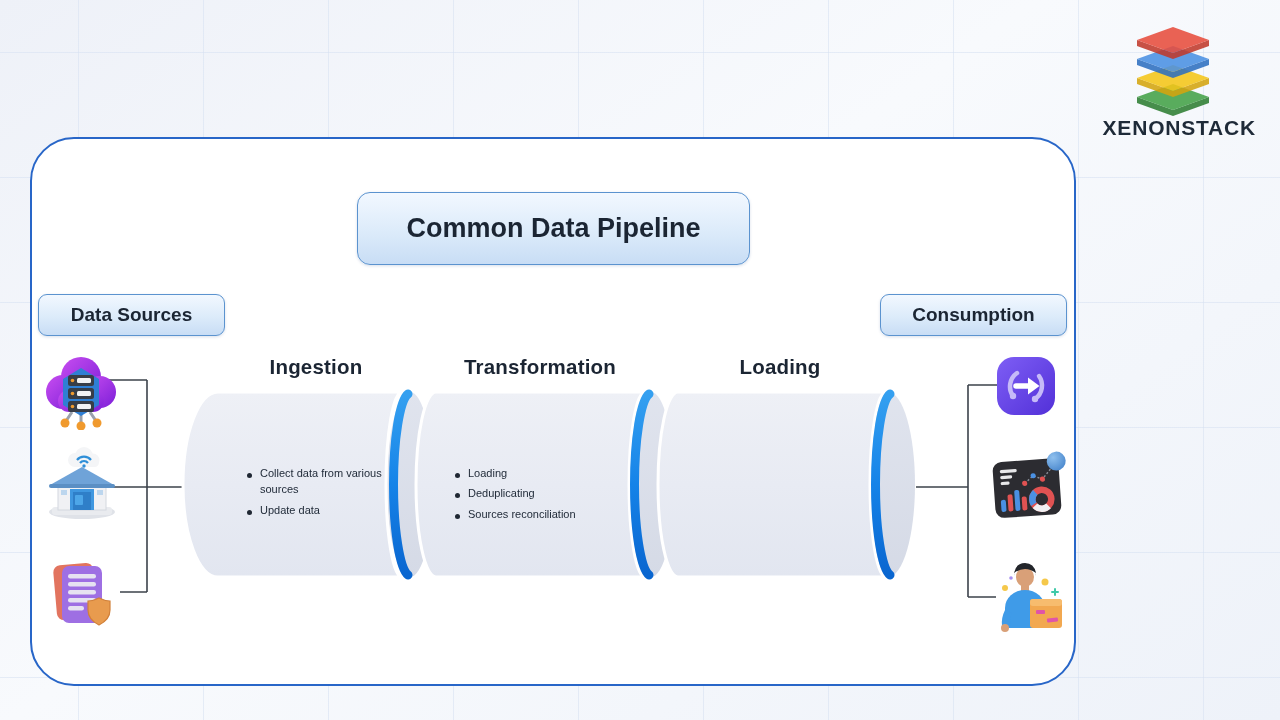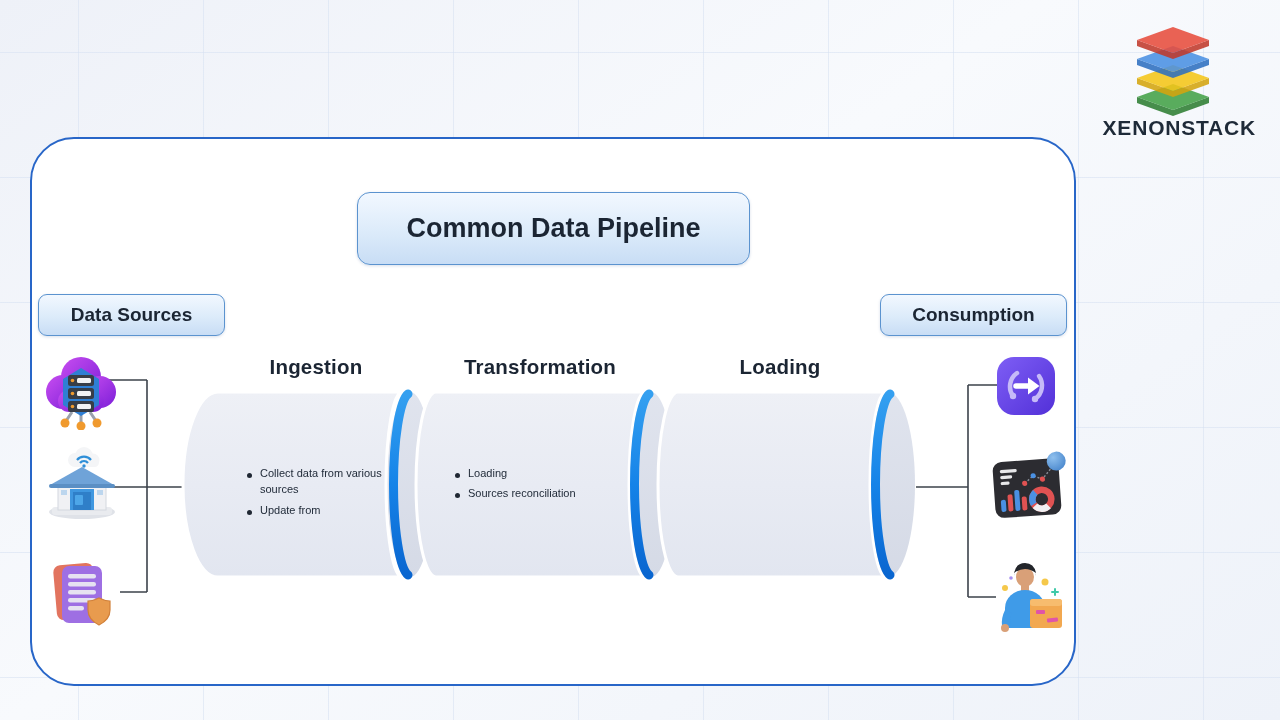--- a/index.html
+++ b/index.html
@@ -124,27 +124,31 @@
   <div class="abs stage-label" style="left:430px;top:355px">Transformation</div>
   <div class="abs stage-label" style="left:670px;top:355px">Loading</div>
 
   <ul class="abs bullets" style="left:232px;top:450px;width:158px">
     <li>
         <span class="dot"></span>
         <span>Collect data from various sources</span>
       </li>
     <li>
         <span class="dot"></span>
-        <span>Update from</span>
+        <span>Update data</span>
       </li>
   </ul>
   <ul class="abs bullets" style="left:440px;top:450px;width:195px">
     <li>
         <span class="dot"></span>
         <span>Loading</span>
+      </li>
+    <li>
+        <span class="dot"></span>
+        <span>Deduplicating</span>
       </li>
     <li>
         <span class="dot"></span>
         <span>Sources reconciliation</span>
       </li>
   </ul>
 
   <svg class="abs" style="left:40px;top:348px" width="82" height="82" viewBox="0 0 82 82">
     <defs>
       <linearGradient id="cloudP" x1="0" y1="0" x2="1" y2="1">

